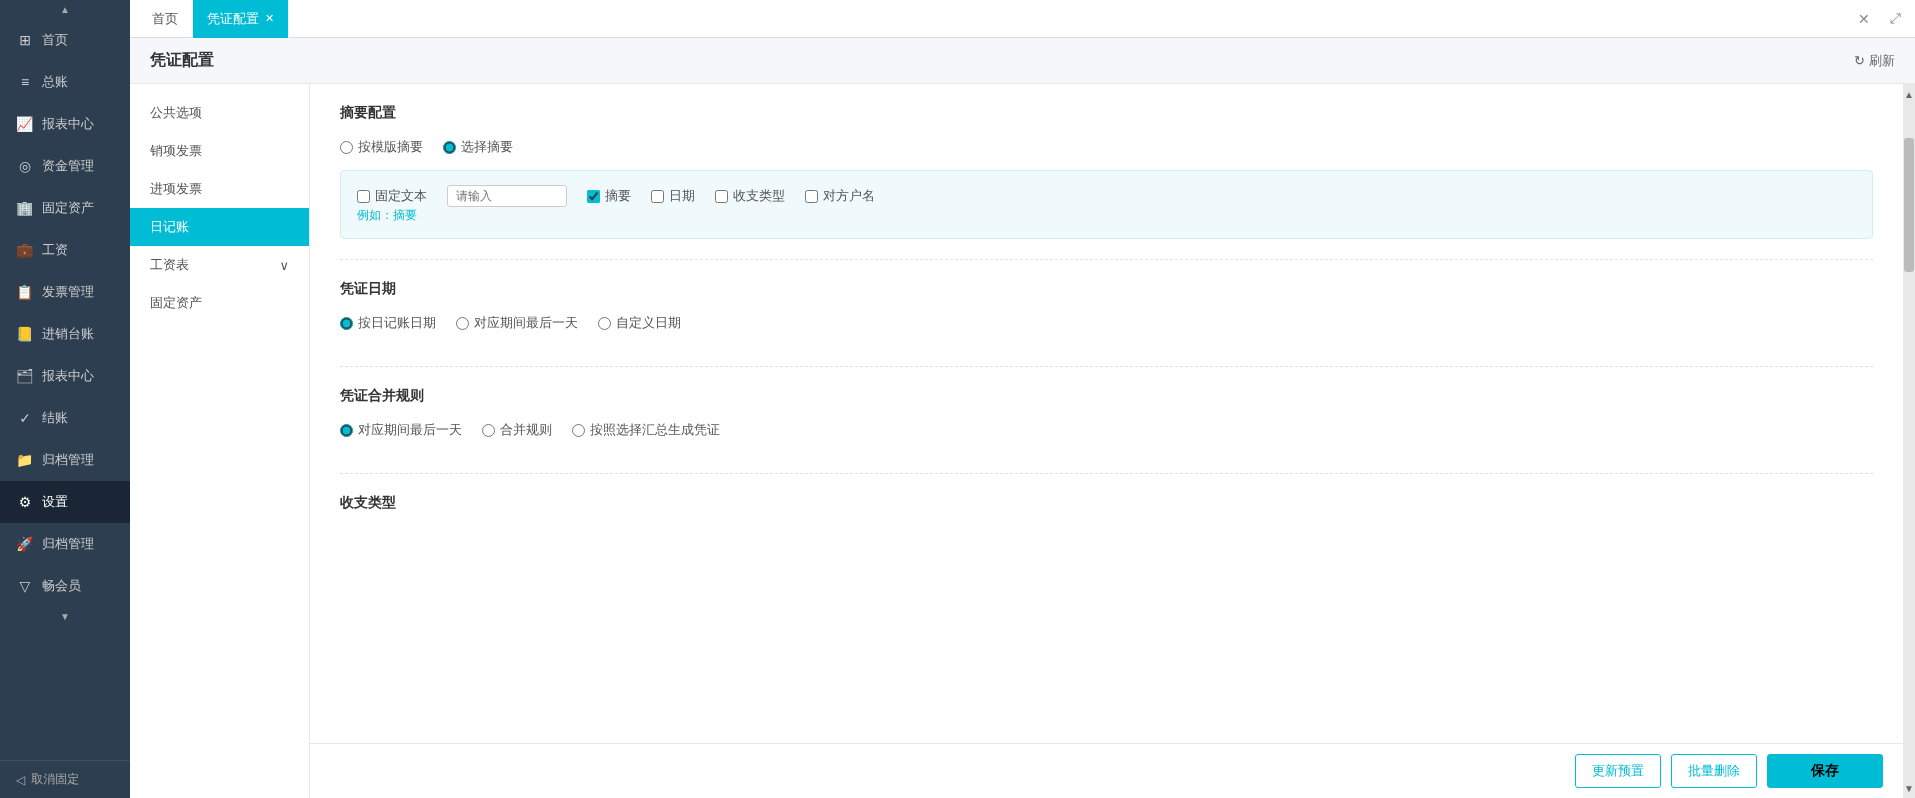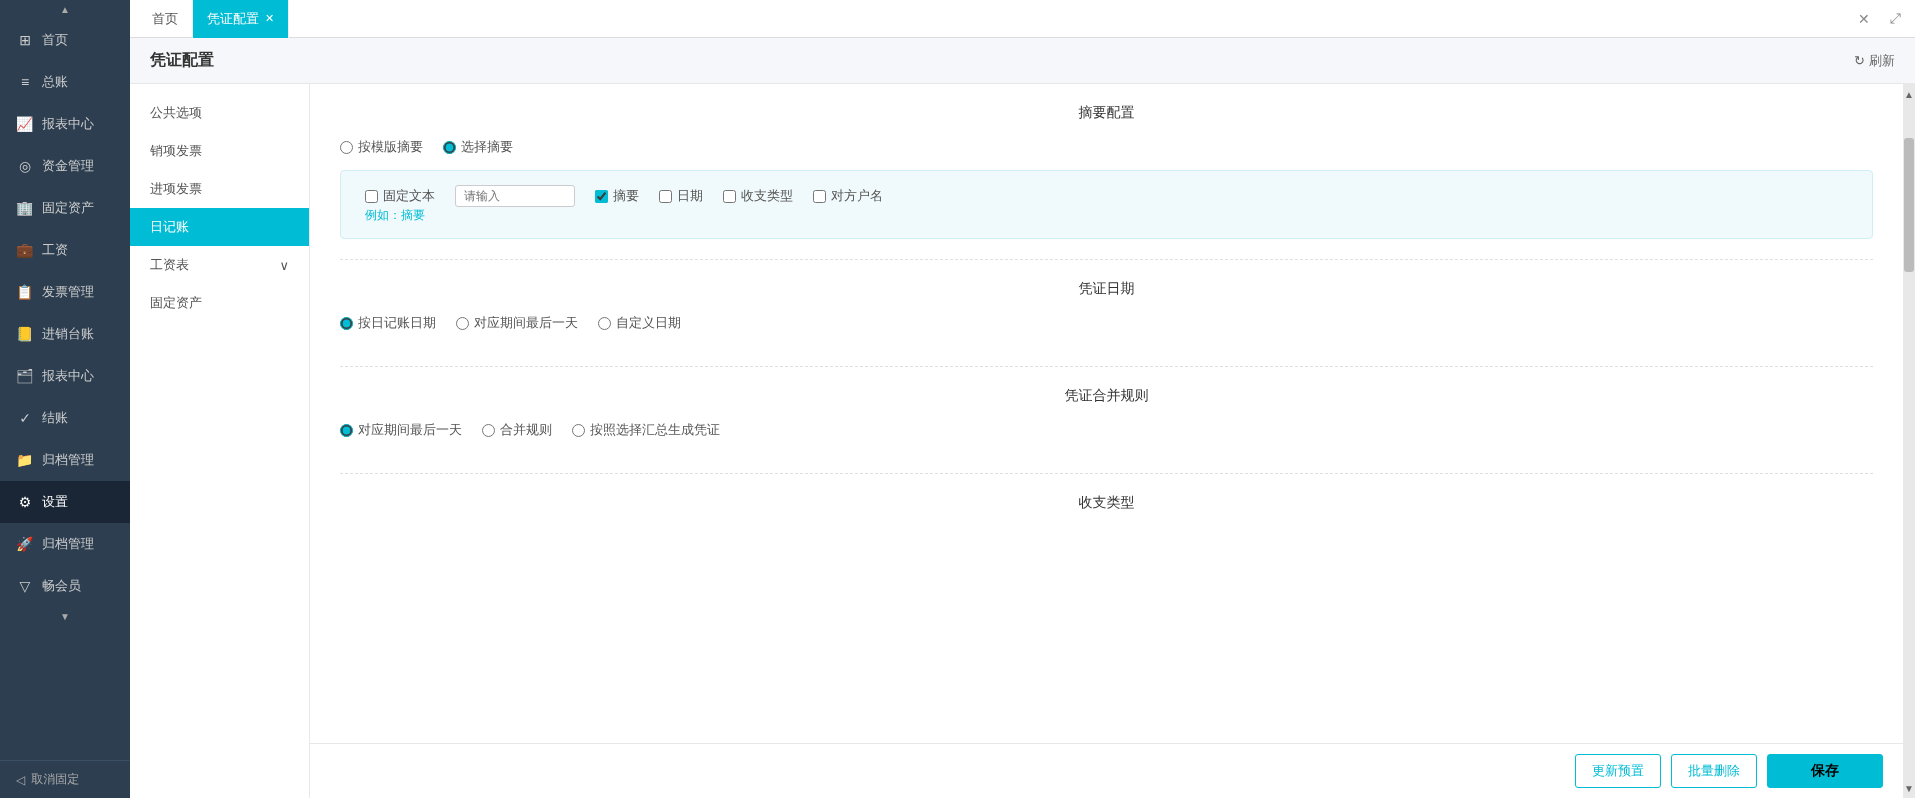--- a/index.html
+++ b/index.html
@@ -170,24 +170,23 @@
 
     
     .section {
       margin-bottom: 20px;
       padding-bottom: 20px;
       border-bottom: 1px dashed #e0e0e0;
     }
     .section:last-child { border-bottom: none; }
     .section-title {
       font-size: 14px;
-      font-weight: normal;
+      font-weight: bold;
       color: #333;
       margin-bottom: 16px;
-      text-align: center;
     }
 
     
     .radio-group {
       display: flex;
       align-items: center;
       gap: 20px;
       margin-bottom: 14px;
     }
     .radio-option {
@@ -200,21 +199,21 @@
     .radio-option input[type="radio"] {
       accent-color: #00bcd4;
       cursor: pointer;
     }
 
     
     .abstract-box {
       background: #f0f9fb;
       border: 1px solid #d0eef5;
       border-radius: 4px;
-      padding: 14px 24px;
+      padding: 14px 16px;
       margin-top: 10px;
     }
     .abstract-options {
       display: flex;
       align-items: center;
       gap: 20px;
       flex-wrap: wrap;
     }
     .checkbox-option {
       display: flex;

